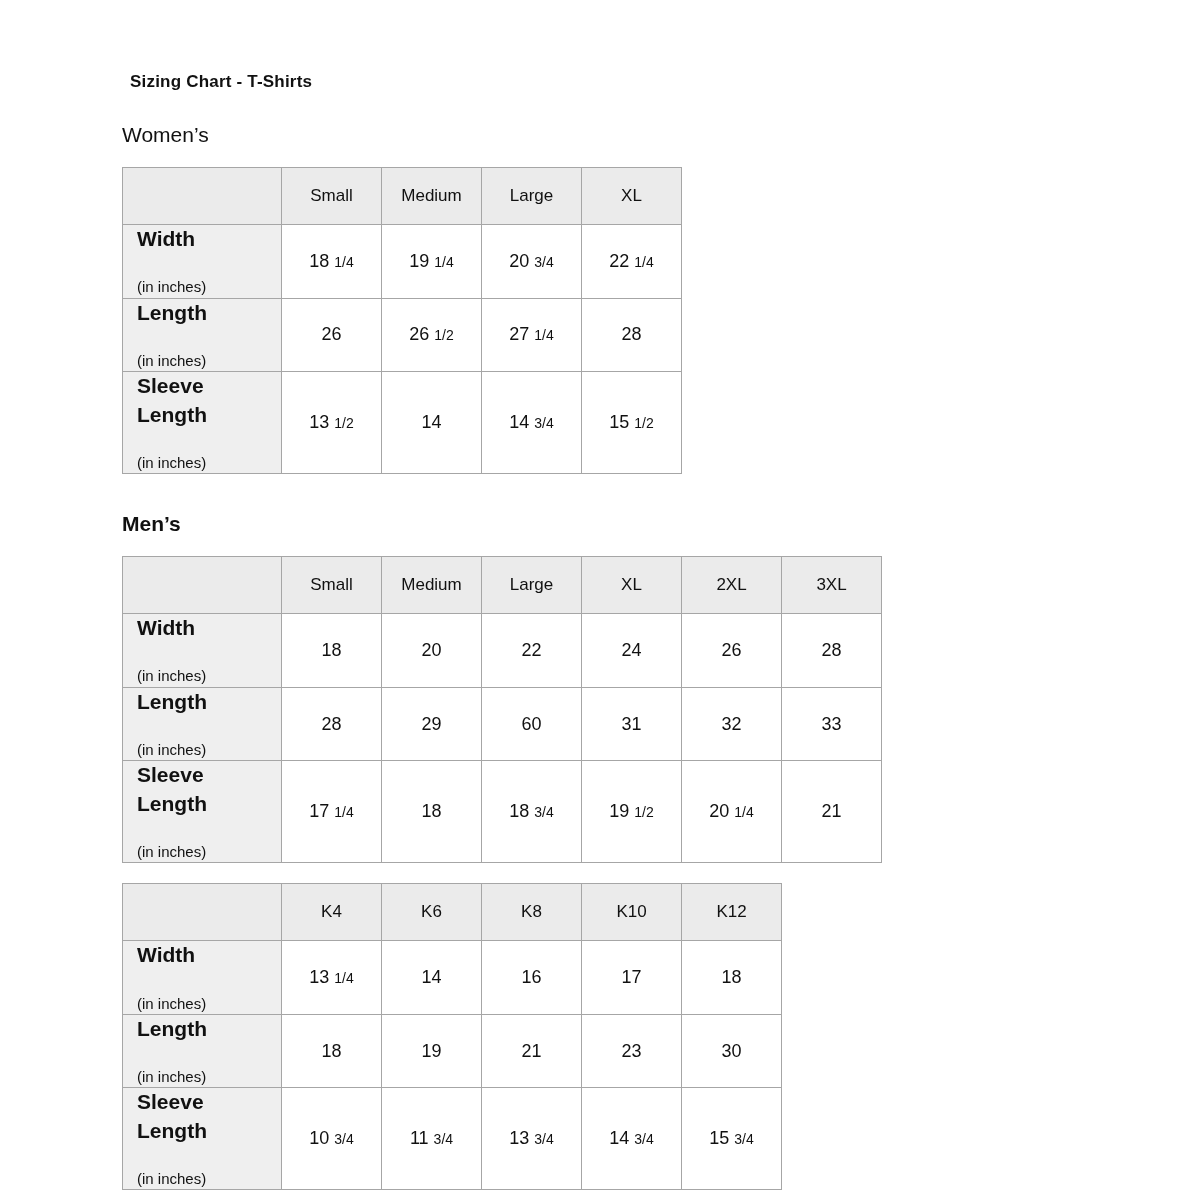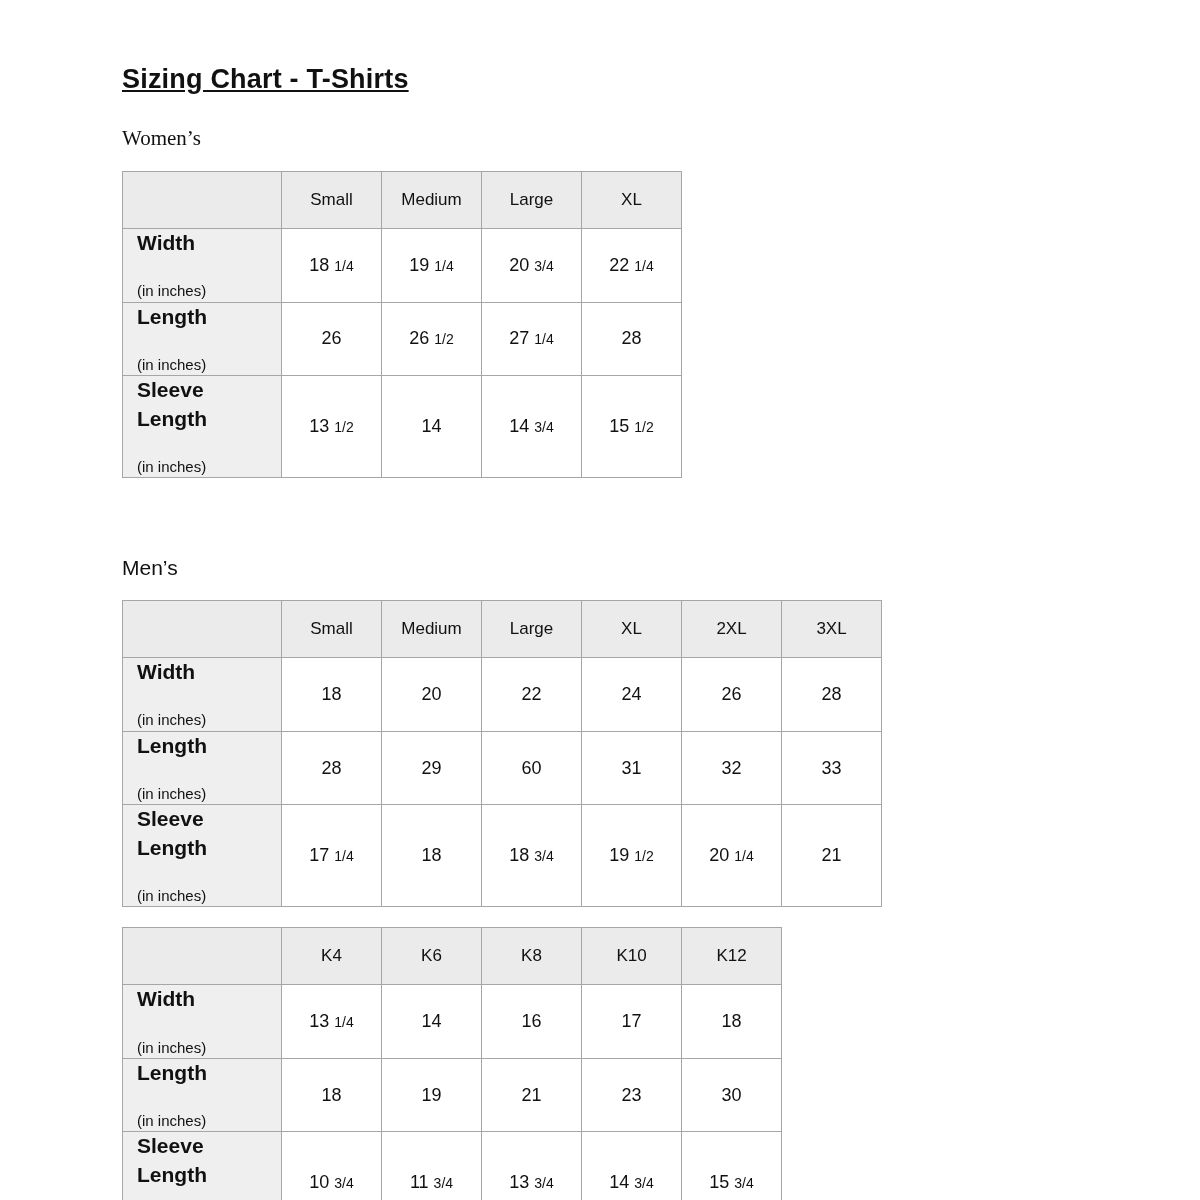--- a/index.html
+++ b/index.html
@@ -11,37 +11,36 @@
     width: 1200px;
     height: 1200px;
     font-family: "Liberation Sans", sans-serif;
     color: #111111;
     -webkit-font-smoothing: antialiased;
   }
   .page {
     padding: 64px 0 0 122px;
   }
   .page-title {
-    font-size: 27px;
+    font-size: 17px;
     font-weight: 700;
-    margin: 0;
+    margin: 8px;
     letter-spacing: 0.2px;
-    text-decoration: underline;
   }
   .section-heading {
     font-size: 21px;
     font-weight: 400;
     margin: 0;
   }
   .section:first-of-type .section-heading {
     margin-top: 31px;
-    font-family: Liberation Serif, serif;
   }
   .section + .section .section-heading {
-    margin-top: 78px;
+    margin-top: 38px;
+    font-weight: bold;
   }
   table.size-table {
     border-collapse: collapse;
     margin-top: 20px;
     border: 1px solid #9b9b9b;
   }
   table.size-table th,
   table.size-table td {
     border: 1px solid #a6a6a6;
     box-sizing: border-box;

